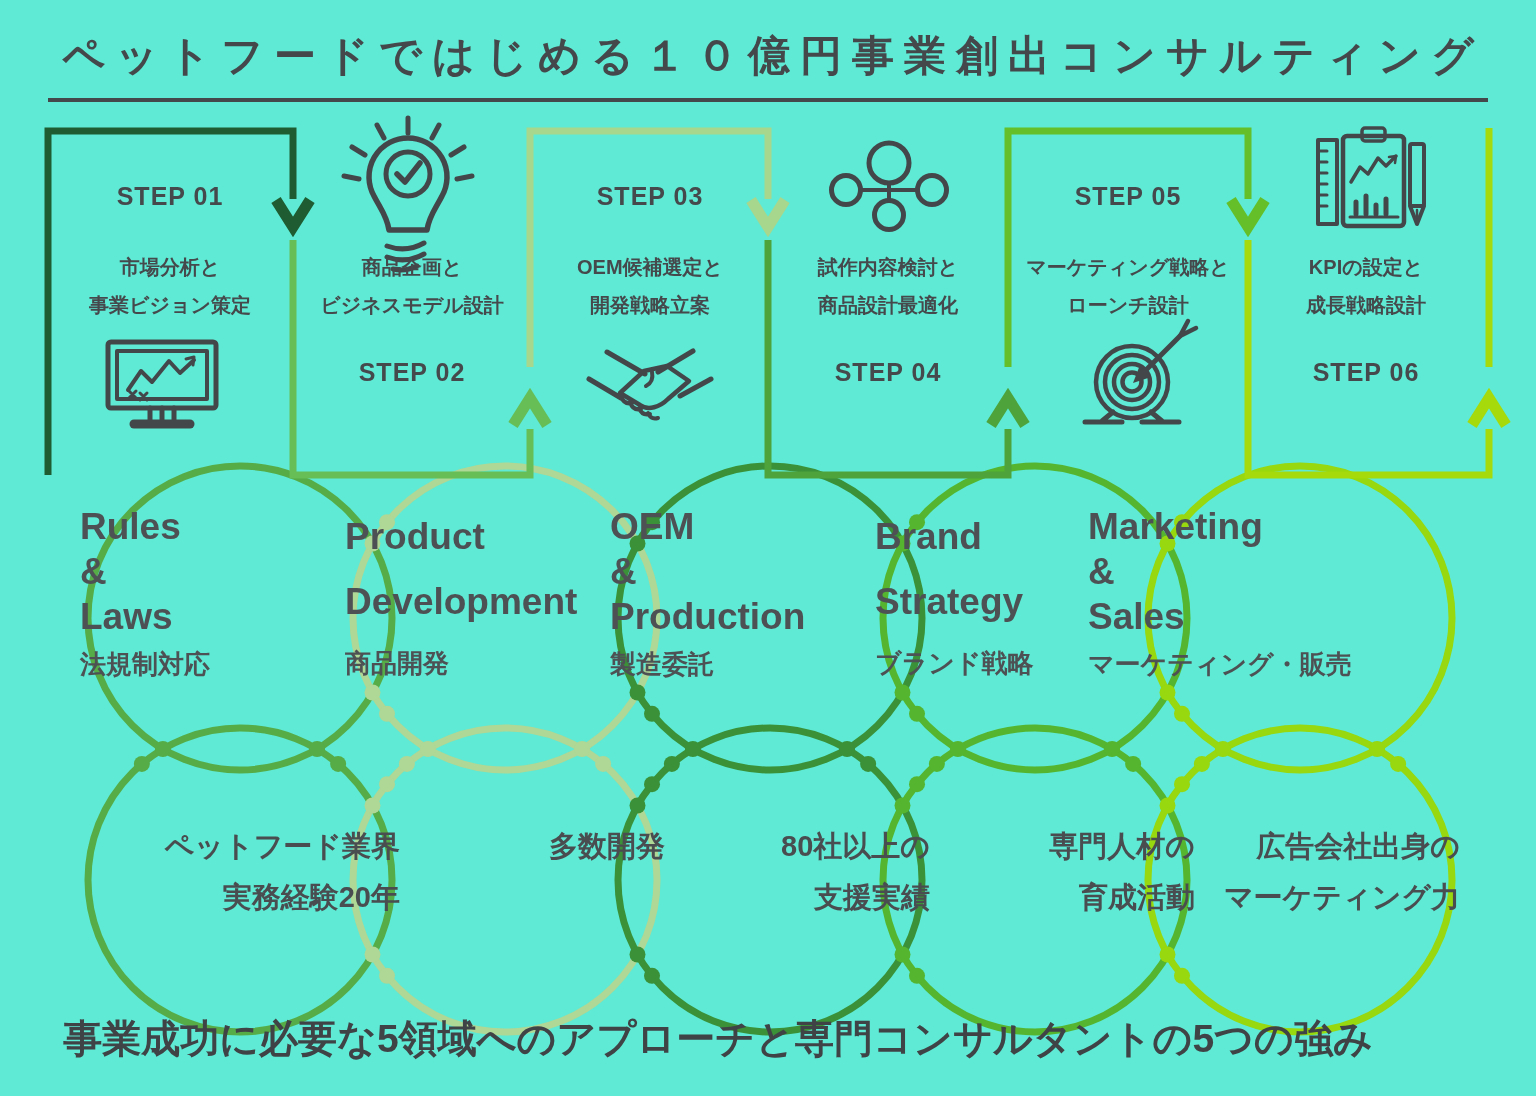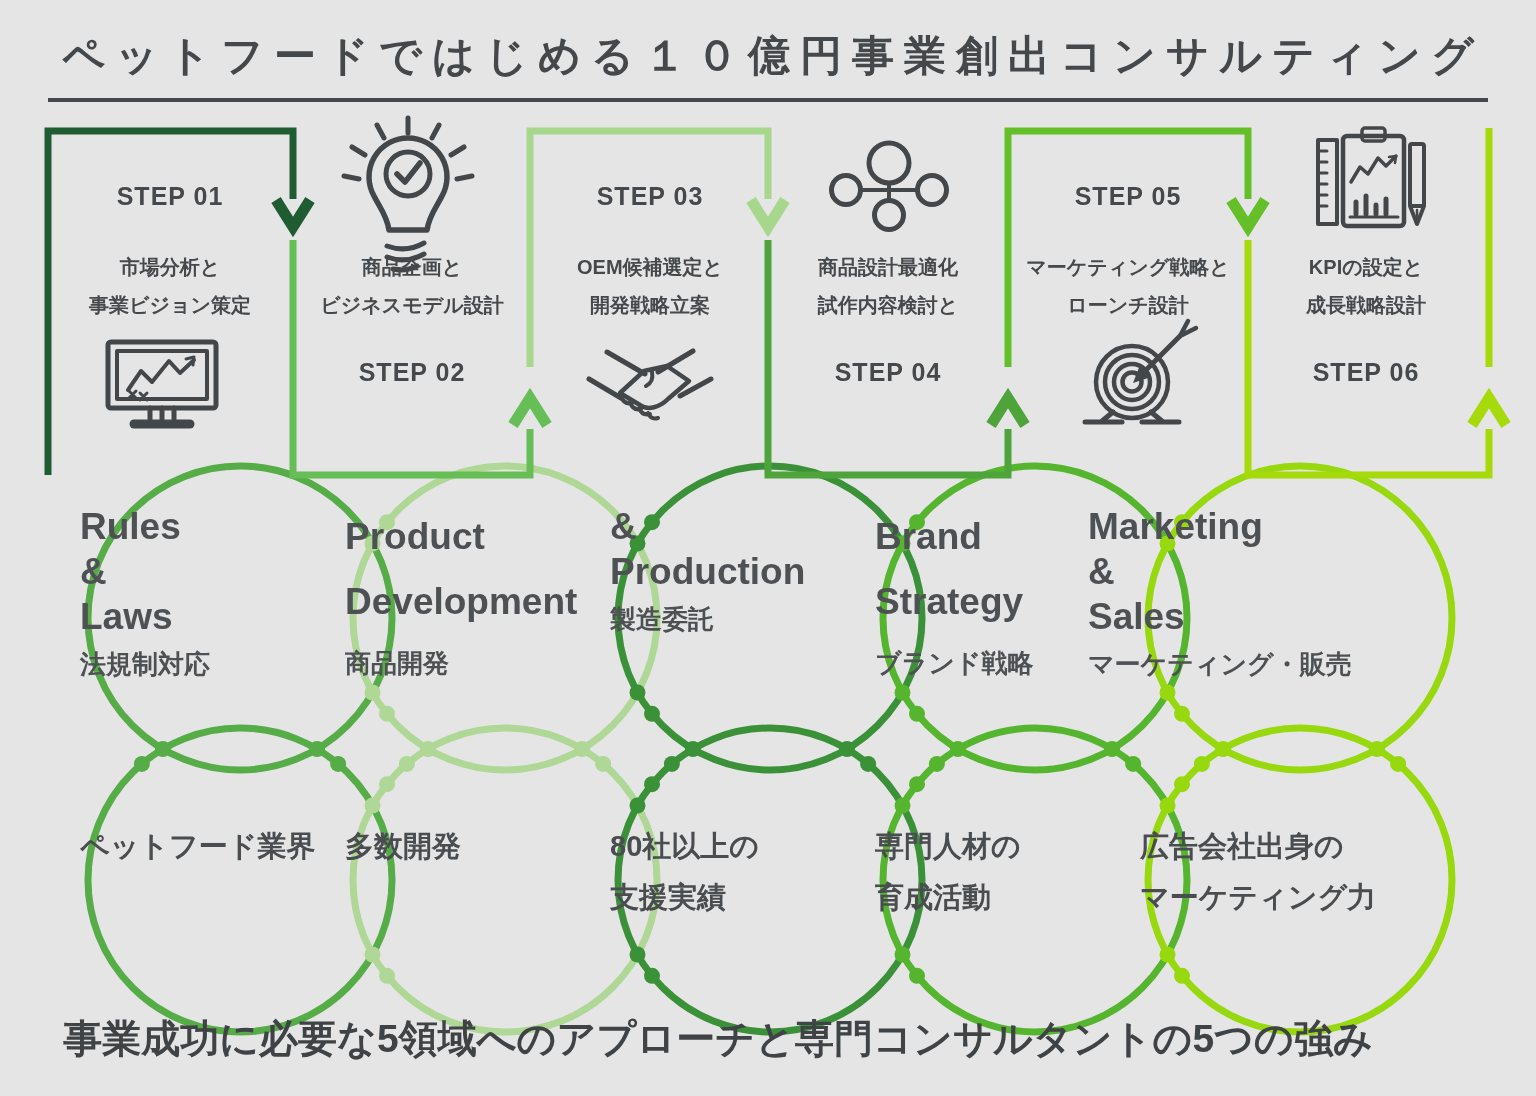--- a/index.html
+++ b/index.html
@@ -1,31 +1,31 @@
 <!DOCTYPE html>
 <html><head>
 <meta charset="utf-8">
 <style>
   html,body{margin:0;padding:0;background:#fff;}
-  #stage{position:relative;width:1536px;height:1096px;background:#e5e5e5;overflow:hidden;
+  #stage{position:relative;width:1536px;height:1096px;background:#5eead4;overflow:hidden;
          font-family:"Liberation Sans","DejaVu Sans",sans-serif;}
   #art{position:absolute;left:0;top:0;}
   .title-wrap{position:absolute;top:28px;left:0;width:1536px;text-align:center;}
   .title{display:inline-block;font-size:42px;font-weight:700;letter-spacing:10px;color:#45484B;
          border-bottom:4px solid #45484B;padding:0 4px 14px 14px;white-space:nowrap;}
   .slabel{position:absolute;width:260px;text-align:center;font-size:25px;font-weight:700;
           letter-spacing:1px;color:#46494C;white-space:nowrap;}
   .sdesc{position:absolute;width:280px;text-align:center;font-size:20px;font-weight:700;
          line-height:38px;color:#46494C;white-space:nowrap;}
   .dom{position:absolute;top:504px;width:320px;text-align:left;color:#4E5154;font-weight:700;}
   .dom .en-l{font-size:37px;line-height:45px;}
   .dom.tall .en-l{line-height:65px;}
   .dom .jp{font-size:26px;margin-top:8px;white-space:nowrap;}
   .dom.tall .jp{margin-top:12px;}
-  .str{position:absolute;top:821px;width:320px;text-align:left;font-size:29px;font-weight:700;
+  .str{position:absolute;top:821px;width:320px;text-align:right;font-size:29px;font-weight:700;
        line-height:51px;color:#4A4D50;white-space:nowrap;}
   .caption{position:absolute;top:1012px;left:0;width:1436px;text-align:center;font-size:39px;
            font-weight:700;color:#404346;white-space:nowrap;}
 </style>
 </head>
 <body>
 
 <div id="stage">
 
   <svg id="art" width="1536" height="1096" viewBox="0 0 1536 1096">
@@ -175,22 +175,22 @@
     <div>商品企画と</div>
     <div>ビジネスモデル設計</div>
   </div>
   <div class="slabel" style="left:282px;top:358px">STEP 02</div>
   <div class="slabel" style="left:520px;top:182px">STEP 03</div>
   <div class="sdesc" style="left:510px;top:248px">
     <div>OEM候補選定と</div>
     <div>開発戦略立案</div>
   </div>
   <div class="sdesc" style="left:748px;top:248px">
+    <div>試作内容検討と</div>
     <div>商品設計最適化</div>
-    <div>試作内容検討と</div>
   </div>
   <div class="slabel" style="left:758px;top:358px">STEP 04</div>
   <div class="slabel" style="left:998px;top:182px">STEP 05</div>
   <div class="sdesc" style="left:988px;top:248px">
     <div>マーケティング戦略と</div>
     <div>ローンチ設計</div>
   </div>
   <div class="sdesc" style="left:1226px;top:248px">
     <div>KPIの設定と</div>
     <div>成長戦略設計</div>
@@ -202,38 +202,40 @@
     <div class="en-l">&amp;</div>
     <div class="en-l">Laws</div>
     <div class="jp">法規制対応</div>
   </div>
   <div class="dom tall" style="left:345px">
     <div class="en-l">Product</div>
     <div class="en-l">Development</div>
     <div class="jp">商品開発</div>
   </div>
   <div class="dom" style="left:610px">
+    <div class="en-l">OEM</div>
     <div class="en-l">&amp;</div>
     <div class="en-l">Production</div>
     <div class="jp">製造委託</div>
   </div>
   <div class="dom tall" style="left:875px">
     <div class="en-l">Brand</div>
     <div class="en-l">Strategy</div>
     <div class="jp">ブランド戦略</div>
   </div>
   <div class="dom" style="left:1088px">
     <div class="en-l">Marketing</div>
     <div class="en-l">&amp;</div>
     <div class="en-l">Sales</div>
     <div class="jp">マーケティング・販売</div>
   </div>
 
   <div class="str" style="left:80px">
     <div>ペットフード業界</div>
+    <div>実務経験20年</div>
   </div>
   <div class="str" style="left:345px">
     <div>多数開発</div>
   </div>
   <div class="str" style="left:610px">
     <div>80社以上の</div>
     <div>支援実績</div>
   </div>
   <div class="str" style="left:875px">
     <div>専門人材の</div>

